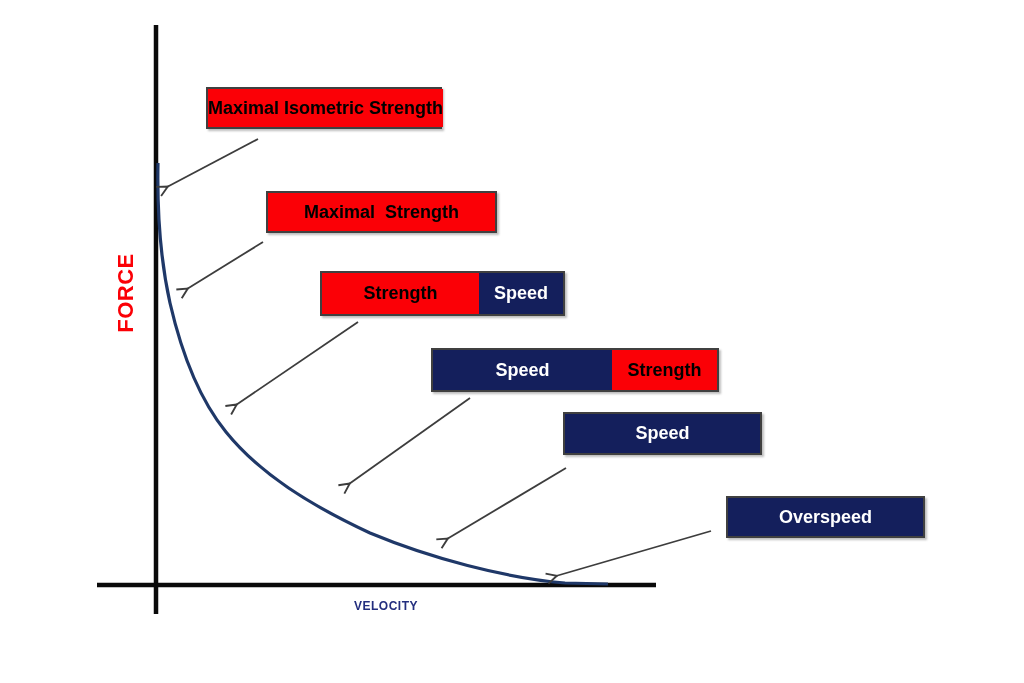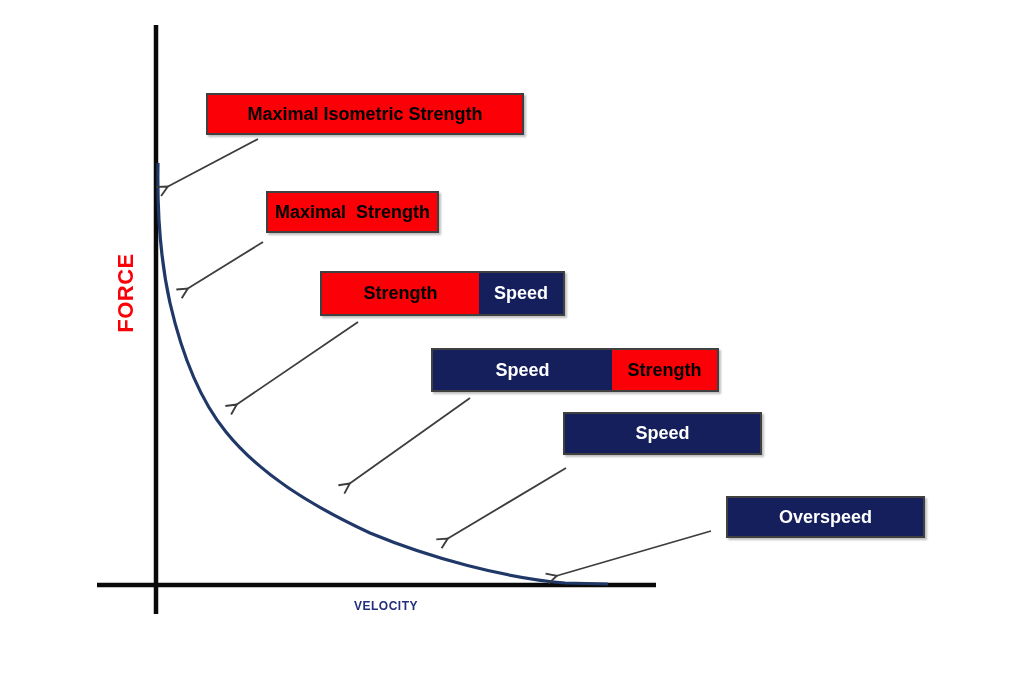--- a/index.html
+++ b/index.html
@@ -71,22 +71,22 @@
     font-weight: bold;
     font-size: 18px;
     white-space: pre;
     height: 100%;
   }
   .seg-red  { background: var(--red);  color: var(--red_box_text); }
   .seg-navy { background: var(--navy); color: var(--navy_box_text); }
   .grow { flex: 1 1 auto; }
 
   
-  #box-mis  { left: 206px; top:  93px; width: 318px; height: 42px; }
-  #box-ms   { left: 266px; top: 191px; width: 173px; height: 42px; }
+  #box-mis  { left: 206px; top:  87px; width: 236px; height: 42px; }
+  #box-ms   { left: 266px; top: 191px; width: 231px; height: 42px; }
   #box-ss   { left: 320px; top: 271px; width: 245px; height: 45px; }
   #box-sps  { left: 431px; top: 348px; width: 288px; height: 44px; }
   #box-sp   { left: 563px; top: 412px; width: 199px; height: 43px; }
   #box-ov   { left: 726px; top: 496px; width: 199px; height: 42px; }
   #box-ss .seg-red   { width: 157px; }
   #box-sps .seg-navy { width: 179px; }
 </style>
 </head>
 <body>
 

